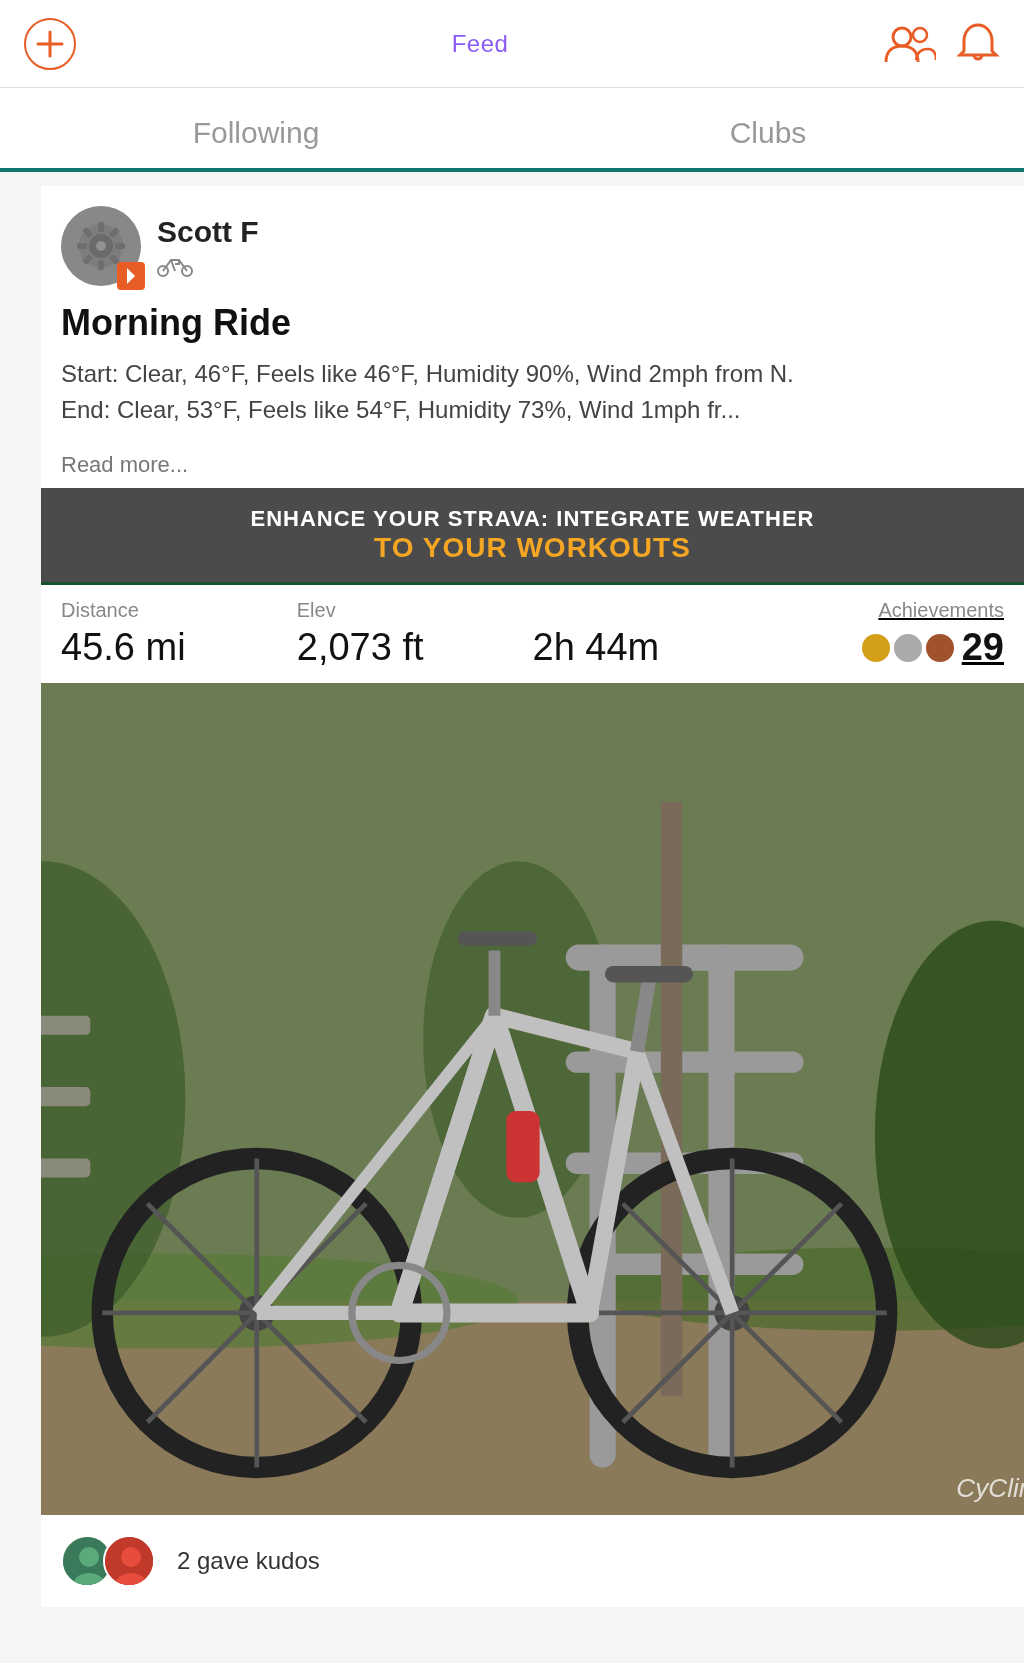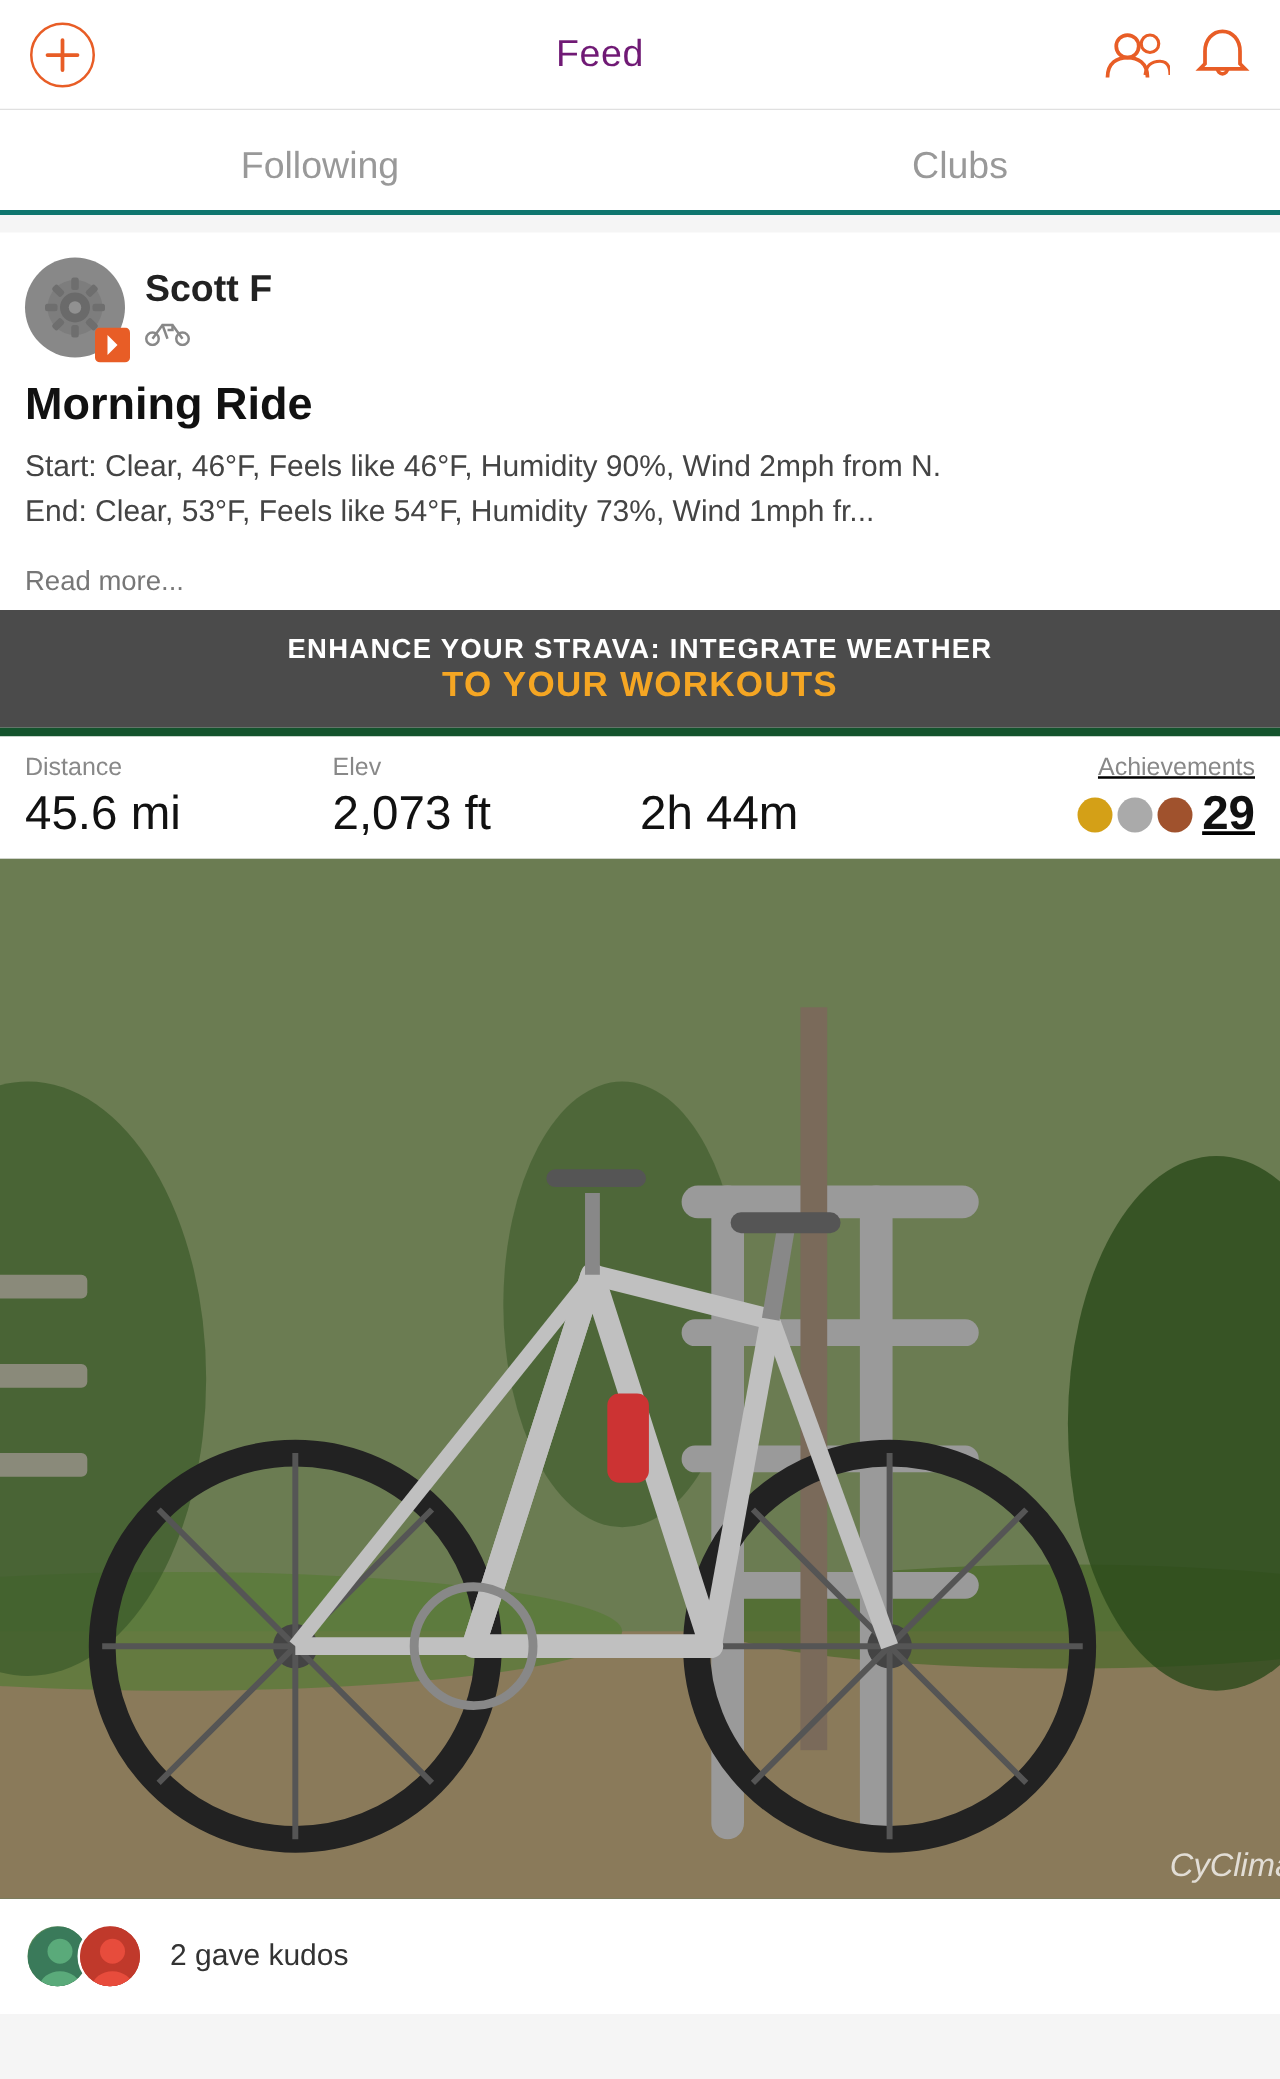--- a/index.html
+++ b/index.html
@@ -15,23 +15,23 @@
     .header {
       display: flex;
       align-items: center;
       justify-content: space-between;
       background: #fff;
       padding: 0 24px;
       height: 88px;
       border-bottom: 1px solid #e0e0e0;
     }
     .header-title {
-      font-size: 30px;
+      font-size: 24px;
       font-weight: 500;
-      color: #701a75;
+      color: #8b5cf6;
       letter-spacing: 0.5px;
     }
     .header-icons {
       display: flex;
       gap: 20px;
       align-items: center;
     }
     .add-btn {
       width: 52px;
       height: 52px;
@@ -71,20 +71,21 @@
       width: 70%;
       height: 4px;
       background: #e85d26;
       border-radius: 2px;
     }
 
     
     .card {
       background: #fff;
       margin-top: 14px;
+      margin-left: 41px;
     }
 
     
     .user-row {
       display: flex;
       align-items: center;
       padding: 20px 20px 12px;
       gap: 16px;
     }
     .avatar-wrap {
@@ -176,21 +177,21 @@
       font-weight: 800;
       letter-spacing: 1px;
       text-transform: uppercase;
     }
 
     
     .stats-row {
       display: flex;
       padding: 14px 20px;
       background: #fff;
-      border-top: 7px solid #14532d;
+      border-top: 3px solid #14532d;
     }
     .stat-item {
       flex: 1;
       display: flex;
       flex-direction: column;
       gap: 4px;
     }
     .stat-label {
       font-size: 20px;
       color: #888;

